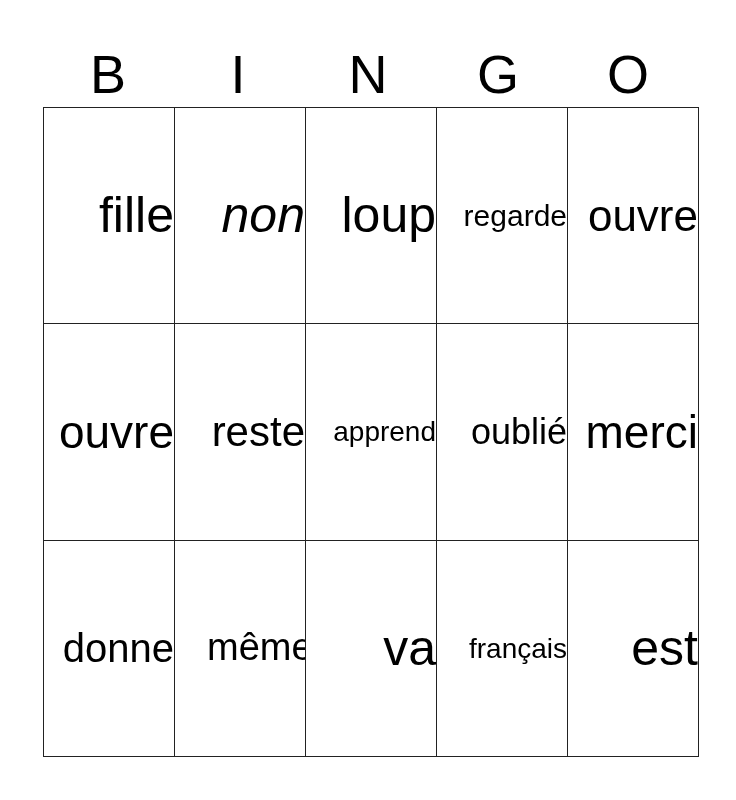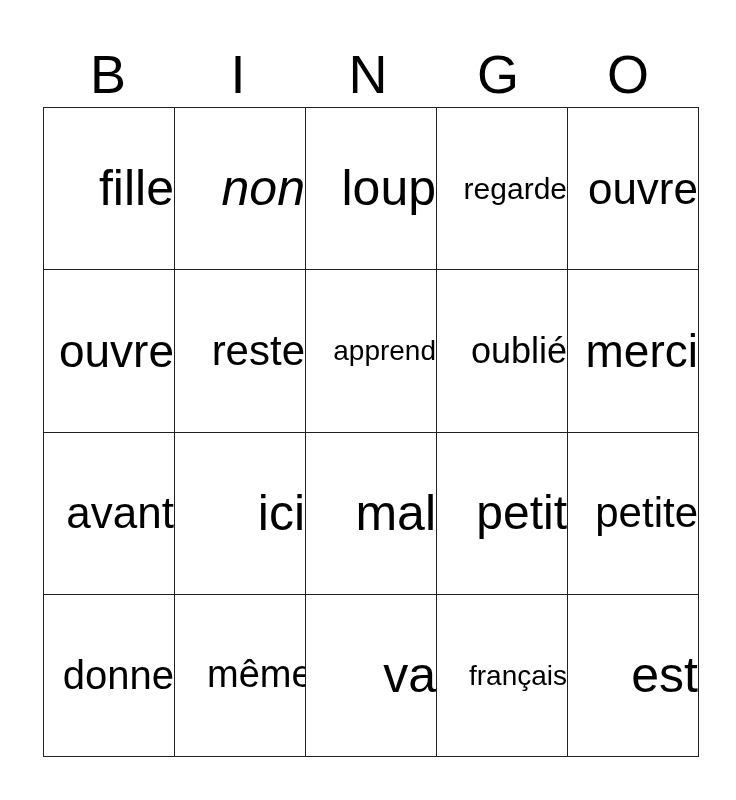--- a/index.html
+++ b/index.html
@@ -30,27 +30,20 @@
         <td style="font-size: 44px;">ouvre</td>
       </tr>
       <tr>
         <td style="font-size: 46px;">ouvre</td>
         <td style="font-size: 42px;">reste</td>
         <td style="font-size: 28px;">apprend</td>
         <td style="font-size: 36px;">oublié</td>
         <td style="font-size: 46px;">merci</td>
       </tr>
       <tr>
-        <td style="font-size: 44px;">avant</td>
-        <td style="font-size: 50px;">ici</td>
-        <td style="font-size: 50px;">mal</td>
-        <td style="font-size: 48px;">petit</td>
-        <td style="font-size: 42px;">petite</td>
-      </tr>
-      <tr>
         <td style="font-size: 40px;">donne</td>
         <td style="font-size: 38px; padding-left: 32px;">même</td>
         <td style="font-size: 50px;">va</td>
         <td style="font-size: 28px;">français</td>
         <td style="font-size: 50px;">est</td>
       </tr>
     </tbody>
   </table>
 
 </body></html>

